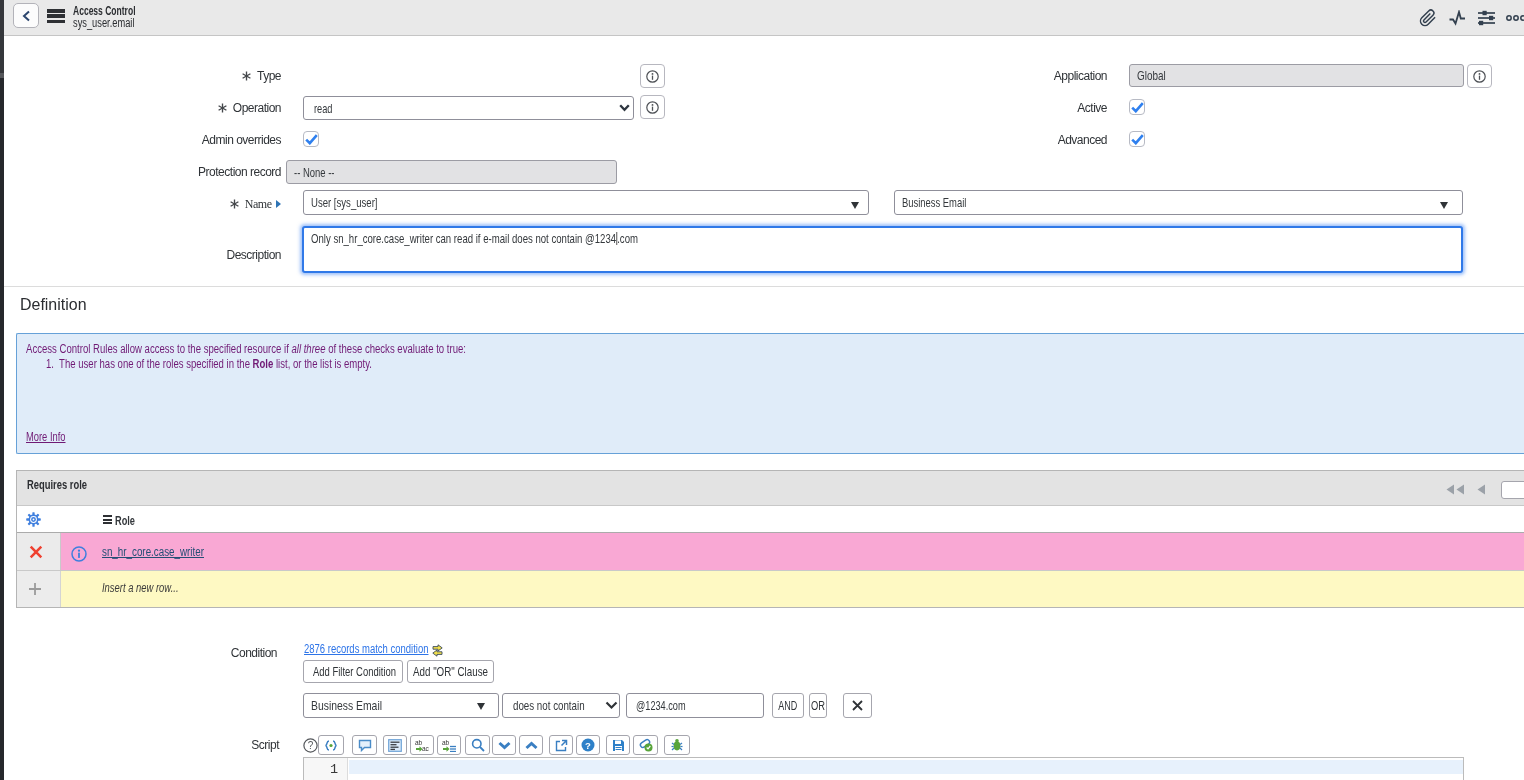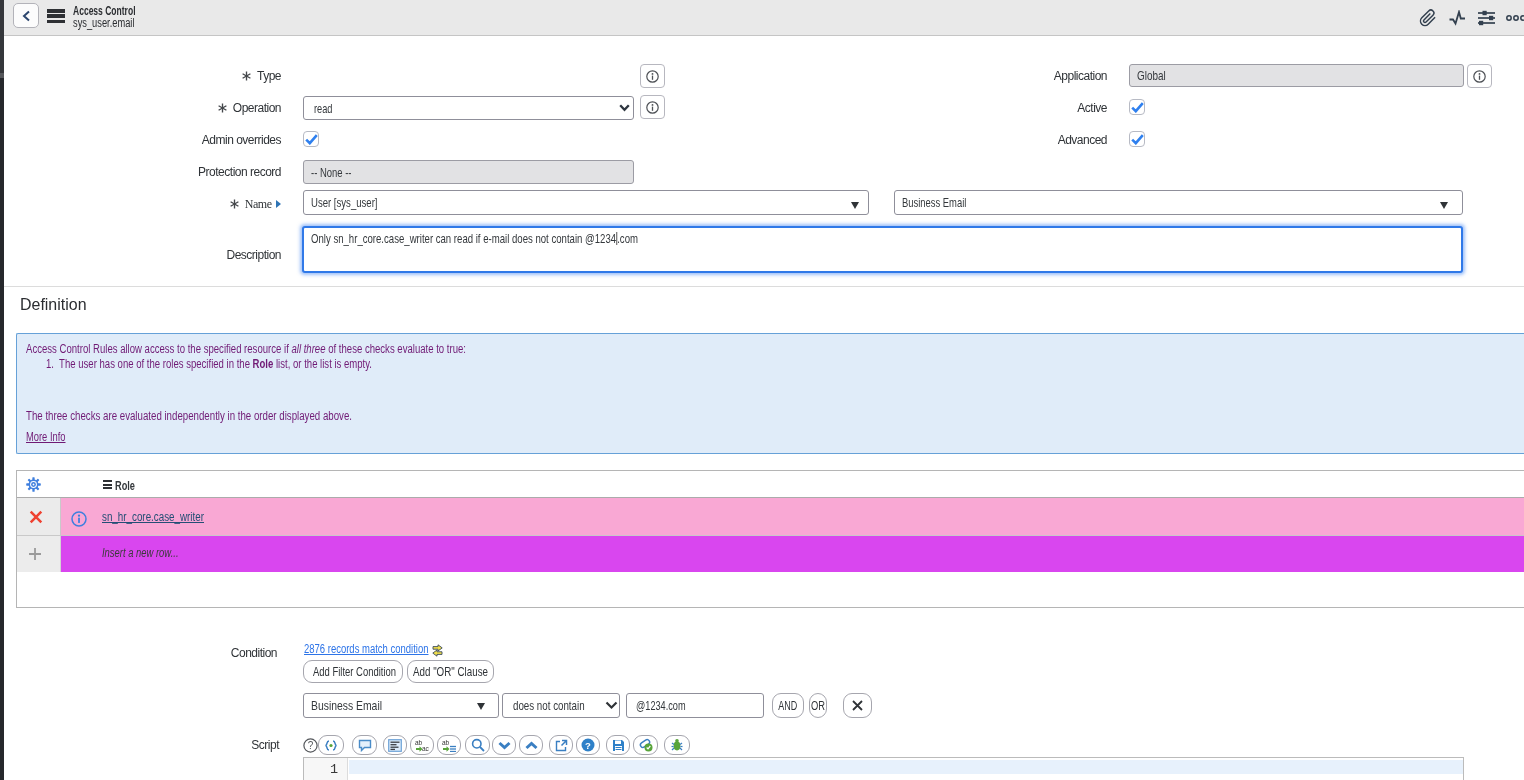--- a/index.html
+++ b/index.html
@@ -8,21 +8,21 @@
   #app { position:relative; width:1524px; height:780px; overflow:hidden;
     font-size:13px; color:#34383c; }
   .abs { position:absolute; }
   .abs > svg { display:block; }
   .lab { position:absolute; font-size:12px; letter-spacing:-0.5px; color:#2f3337;
     text-align:right; white-space:nowrap; }
   .ro { position:absolute; background:#e2e2e4; border:1px solid #9c9ca4; border-radius:3px;
     display:flex; align-items:center; padding-left:7px; white-space:nowrap; }
   .inp { position:absolute; background:#fff; border:1px solid #8f8f9a; border-radius:3px;
     display:flex; align-items:center; padding-left:7px; white-space:nowrap; }
-  .btn { position:absolute; background:#fff; border:1px solid #a6a6ae; border-radius:9px;
+  .btn { position:absolute; background:#fff; border:1px solid #a6a6ae; border-radius:3px;
     display:flex; align-items:center; justify-content:center; white-space:nowrap; color:#2f3337; }
   .ibtn { position:absolute; width:25px; height:24px; background:#fff; border:1px solid #b7b7bf;
     border-radius:4px; display:flex; align-items:center; justify-content:center; }
   .cb { position:absolute; width:16px; height:16px; background:#fff; border:1.3px solid #b7bac4;
     border-radius:4px; display:flex; align-items:center; justify-content:center; }
   .tridown { width:0; height:0; border-left:4.7px solid transparent; border-right:4.7px solid transparent;
     border-top:7px solid #2f3337; position:absolute; }
   .blue { color:#701a75; font-size:12.5px; }
   .sx { display:inline-block; transform-origin:0 50%; white-space:nowrap; }
   .ast { display:inline-block; margin-right:6px; vertical-align:-1px; }
@@ -152,21 +152,21 @@
     </div>
 
   <div class="lab" style="left:101px;top:133px;width:180px;">Admin overrides</div>
   <div class="cb" style="left:303px;top:131px;">
       <svg width="13" height="11" viewBox="0 0 13 11">
         <polyline points="1.2,5.6 4.8,9.2 11.8,1.2" fill="none" stroke="#2f80ef" stroke-width="2.6"></polyline>
       </svg>
     </div>
 
   <div class="lab" style="left:101px;top:165px;width:180px;">Protection record</div>
-  <div class="ro" style="left:303px;top:160px;width:331px;height:24px;">
+  <div class="ro" style="left:286px;top:160px;width:331px;height:24px;">
       <span class="sx" id="t_none">-- None --</span>
     </div>
 
   <div class="lab" style="left:101px;top:197px;width:180px;font-family:Liberation Serif, serif;"><svg class="ast" width="9" height="10" viewBox="0 0 9 10">
         <g stroke="#44474b" stroke-width="1.35">
           <line x1="4.5" y1="0.5" x2="4.5" y2="9.5"></line>
           <line x1="0.6" y1="2.75" x2="8.4" y2="7.25"></line>
           <line x1="8.4" y1="2.75" x2="0.6" y2="7.25"></line>
         </g>
       </svg>Name <span style="display:inline-block;width:0;height:0;border-top:4px solid transparent;border-bottom:4px solid transparent;border-left:5.5px solid #2e74b5;margin-left:2px;"></span></div>
@@ -208,24 +208,36 @@
       </svg>
     </div>
 
   <div class="abs" style="left:4px;top:286px;width:1520px;height:1px;background:#dcdcdc;"></div>
 
   <div class="abs" style="left:20px;top:295px;font-size:17px;color:#2b2d31;"><span class="sx" id="t_def">Definition</span></div>
 
   <div class="abs" style="left:16px;top:333px;width:1508px;height:121px;background:#e0ecf9;border:1px solid #66a1d8;border-right:none;border-radius:2px 0 0 2px;"></div>
   <div class="abs blue" style="left:26px;top:342px;"><span class="sx" id="t_line1">Access Control Rules allow access to the specified resource if <i>all three</i> of these checks evaluate to true:</span></div>
   <div class="abs blue" style="left:46px;top:357px;"><span class="sx" id="t_item1">1.&nbsp; The user has one of the roles specified in the <b>Role</b> list, or the list is empty.</span></div>
-  <div class="abs blue" style="left:26px;top:409px;"><span class="sx" id="t_line5">The three checks are evaluated independently in the order displayed above.</span></div>
   <div class="abs blue" style="left:26px;top:430px;"><span class="sx" id="t_minfo" style="text-decoration:underline;">More Info</span></div>
 
   <div class="abs" style="left:16px;top:470px;width:1508px;height:138px;border:1px solid #b5b5b5;border-right:none;">
+    <div style="height:35px;background:#e3e3e3;border-bottom:1px solid #c8c8c8;position:relative;">
+      <div style="position:absolute;left:10px;top:7px;font-weight:bold;font-size:12px;color:#2b2d31;"><span class="sx" id="t_reqrole">Requires role</span></div>
+      <svg style="position:absolute;left:1428px;top:13px;" width="22" height="11" viewBox="0 0 22 11">
+          <g fill="#9ba1a8">
+            <polygon points="9,0.5 9,10.5 1.5,5.5"></polygon>
+            <polygon points="19,0.5 19,10.5 11.5,5.5"></polygon>
+          </g>
+        </svg>
+      <svg style="position:absolute;left:1459px;top:13px;" width="11" height="11" viewBox="0 0 11 11">
+          <polygon points="9,0.5 9,10.5 1.5,5.5" fill="#9ba1a8"></polygon>
+        </svg>
+      <div style="position:absolute;left:1484px;top:10px;width:60px;height:18px;background:#fff;border:1px solid #a5a5ad;border-radius:3px;"></div>
+    </div>
     <div style="height:27px;background:#fff;border-bottom:1px solid #ababab;position:relative;">
       <svg style="position:absolute;left:9px;top:6px;" width="15" height="15" viewBox="0 0 15 15">
         <g fill="#3f7fde">
           <rect x="6.35" y="0.2" width="2.3" height="14.6" rx="0.6"></rect>
           <rect x="6.35" y="0.2" width="2.3" height="14.6" rx="0.6" transform="rotate(45 7.5 7.5)"></rect>
           <rect x="6.35" y="0.2" width="2.3" height="14.6" rx="0.6" transform="rotate(90 7.5 7.5)"></rect>
           <rect x="6.35" y="0.2" width="2.3" height="14.6" rx="0.6" transform="rotate(135 7.5 7.5)"></rect>
         </g>
         <circle cx="7.5" cy="7.5" r="4.9" fill="#3f7fde"></circle>
         <circle cx="7.5" cy="7.5" r="3.4" fill="#fff"></circle>
@@ -244,21 +256,21 @@
             <path d="M1.7 1.7 L12.3 12.3 M12.3 1.7 L1.7 12.3" stroke="#ef4130" stroke-width="2.5" fill="none"></path>
           </svg>
       </div>
       <svg style="position:absolute;left:54px;top:13px;" width="16" height="16" viewBox="0 0 16 16">
           <circle cx="8" cy="8" r="7" fill="none" stroke="#3f7fde" stroke-width="1.5"></circle>
           <circle cx="8" cy="4.7" r="1.15" fill="#3f7fde"></circle>
           <rect x="7.1" y="6.7" width="1.8" height="5.2" fill="#3f7fde"></rect>
         </svg>
       <div style="position:absolute;left:85px;top:12px;font-size:12.5px;color:#234e75;"><span class="sx" id="t_link" style="text-decoration:underline;">sn_hr_core.case_writer</span></div>
     </div>
-    <div style="height:36px;background:#d946ef;position:relative;">
+    <div style="height:36px;background:#fef9c3;position:relative;">
       <div style="position:absolute;left:0;top:0;width:44px;height:36px;background:#ececec;border-right:1px solid #d4d4d4;display:flex;align-items:center;justify-content:flex-start;padding-left:11px;">
         <svg width="14" height="14" viewBox="0 0 14 14">
             <path d="M7 1 L7 13 M1 7 L13 7" stroke="#9b9b9b" stroke-width="1.8" fill="none"></path>
           </svg>
       </div>
       <div style="position:absolute;left:85px;top:10px;font-style:italic;font-size:12.5px;color:#3a3a3a;"><span class="sx" id="t_insert">Insert a new row...</span></div>
     </div>
   </div>
 
   <div class="lab" style="left:97px;top:646px;width:180px;">Condition</div>

